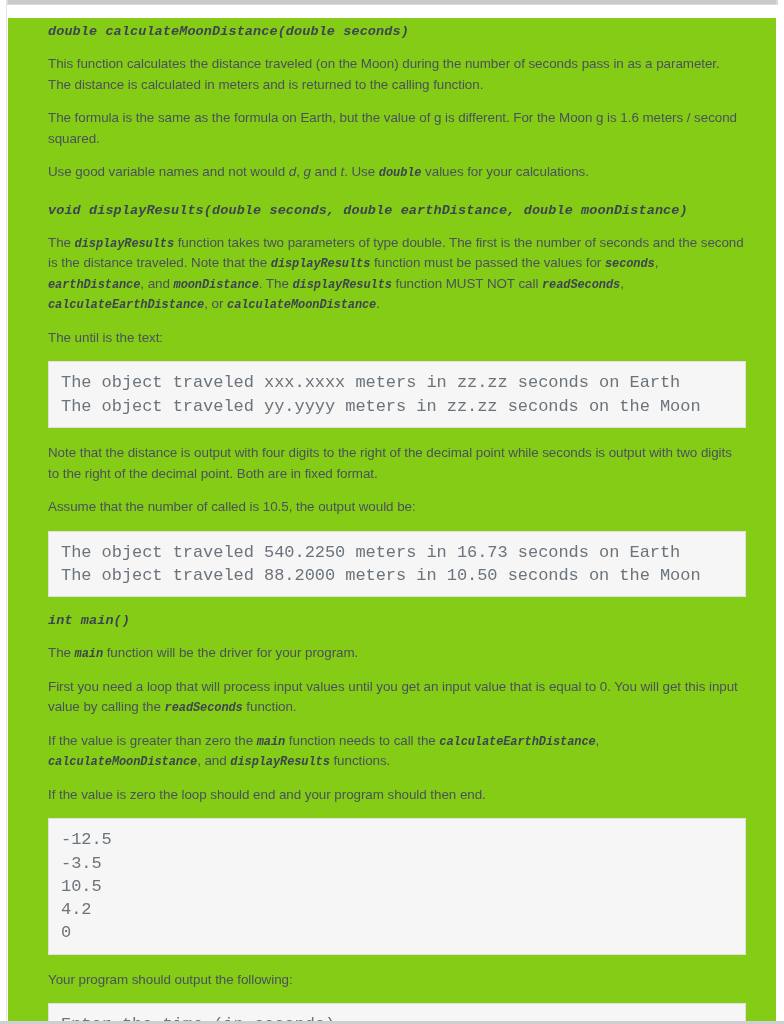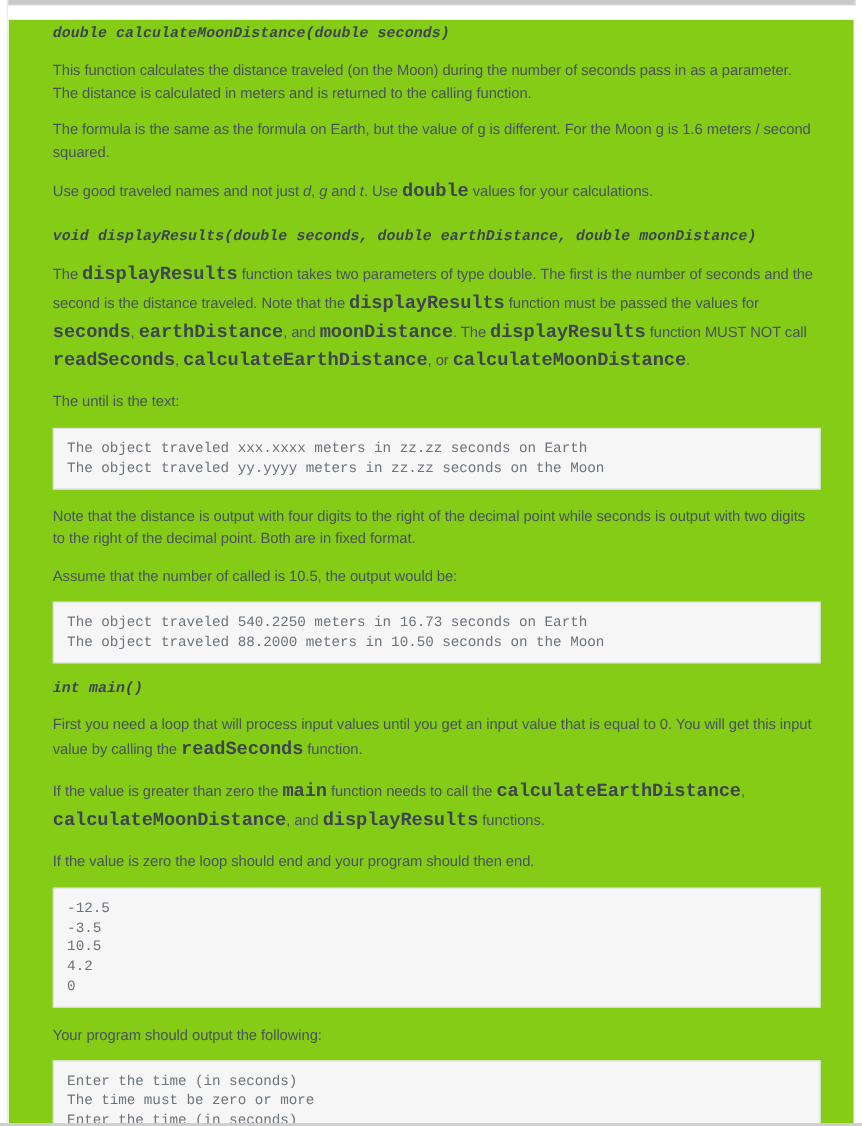--- a/index.html
+++ b/index.html
@@ -77,32 +77,33 @@
     font-size: 13.4px;
     line-height: 1.53;
     margin: 0 0 13px 0;
     color: #4a525a;
     letter-spacing: -0.05px;
   }
 
   code.inline {
     font-family: "Liberation Mono", monospace;
     font-weight: bold;
-    font-size: 17px;
+    font-size: 12px;
     color: #3d4650;
     letter-spacing: -0.1px;
+    font-style: italic;
   }
   em.var {
     font-style: italic;
     font-size: 13.4px;
   }
 
   pre.codeblock {
     font-family: "Liberation Mono", monospace;
-    font-size: 13px;
+    font-size: 17px;
     line-height: 1.37;
     color: #6b737b;
     background: #f6f6f6;
     border: 1px solid #e0e0e0;
     margin: 0 0 15px 0;
     padding: 9px 10px 9px 12px;
     white-space: pre;
     overflow: hidden;
     letter-spacing: -0.05px;
   }
@@ -119,40 +120,41 @@
 
 <div class="page">
   <div class="content">
 
     <div class="signature">double calculateMoonDistance(double seconds)</div>
 
     <p class="para">This function calculates the distance traveled (on the Moon) during the number of seconds pass in as a parameter. The distance is calculated in meters and is returned to the calling function.</p>
 
     <p class="para">The formula is the same as the formula on Earth, but the value of g is different. For the Moon g is 1.6 meters / second squared.</p>
 
-    <p class="para"><span>Use good traveled names and not just </span><em class="var">d</em><span>, </span><em class="var">g</em><span> and </span><em class="var">t</em><span>. Use </span><code class="inline">double</code><span> values for your calculations.</span></p>
+    <p class="para"><span>Use good variable names and not would </span><em class="var">d</em><span>, </span><em class="var">g</em><span> and </span><em class="var">t</em><span>. Use </span><code class="inline">double</code><span> values for your calculations.</span></p>
 
     <div class="signature spaced-top">void displayResults(double seconds, double earthDistance, double moonDistance)</div>
 
     <p class="para"><span>The </span><code class="inline">displayResults</code><span> function takes two parameters of type double. The first is the number of seconds and the second is the distance traveled. Note that the </span><code class="inline">displayResults</code><span> function must be passed the values for </span><code class="inline">seconds</code><span>, </span><code class="inline">earthDistance</code><span>, and </span><code class="inline">moonDistance</code><span>. The </span><code class="inline">displayResults</code><span> function MUST NOT call </span><code class="inline">readSeconds</code><span>, </span><code class="inline">calculateEarthDistance</code><span>, or </span><code class="inline">calculateMoonDistance</code><span>.</span></p>
 
     <p class="para">The until is the text:</p>
 
     <pre class="codeblock gap-top">The object traveled xxx.xxxx meters in zz.zz seconds on Earth
 The object traveled yy.yyyy meters in zz.zz seconds on the Moon</pre>
 
     <p class="para">Note that the distance is output with four digits to the right of the decimal point while seconds is output with two digits to the right of the decimal point. Both are in fixed format.</p>
 
     <p class="para">Assume that the number of called is 10.5, the output would be:</p>
 
     <pre class="codeblock gap-top">The object traveled 540.2250 meters in 16.73 seconds on Earth
 The object traveled 88.2000 meters in 10.50 seconds on the Moon</pre>
 
     <div class="signature">int main()</div>
 
+    <p class="para"><span>The </span><code class="inline">main</code><span> function will be the driver for your program.</span></p>
 
     <p class="para"><span>First you need a loop that will process input values until you get an input value that is equal to 0. You will get this input value by calling the </span><code class="inline">readSeconds</code><span> function.</span></p>
 
     <p class="para"><span>If the value is greater than zero the </span><code class="inline">main</code><span> function needs to call the </span><code class="inline">calculateEarthDistance</code><span>, </span><code class="inline">calculateMoonDistance</code><span>, and </span><code class="inline">displayResults</code><span> functions.</span></p>
 
     <p class="para">If the value is zero the loop should end and your program should then end.</p>
 
 
 
     <pre class="codeblock gap-top">-12.5

